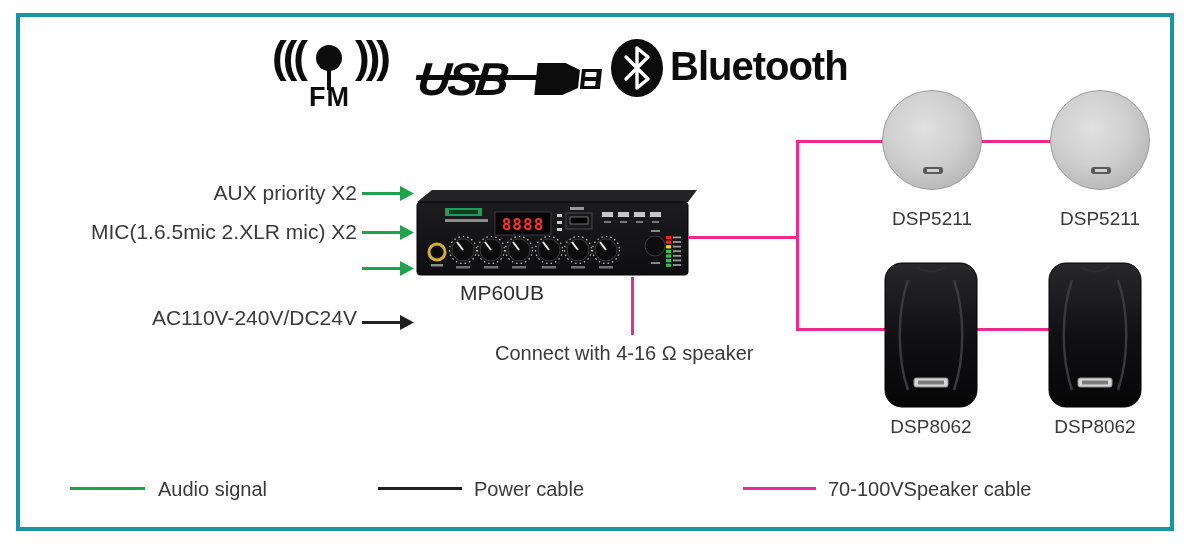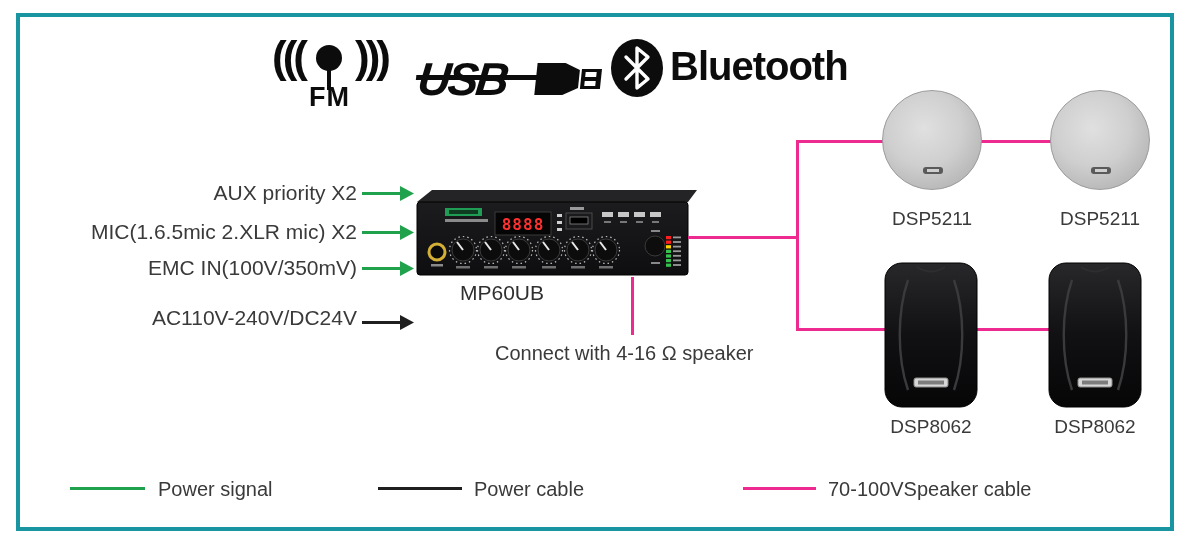--- a/index.html
+++ b/index.html
@@ -75,21 +75,20 @@
   <div class="abs" style="left:608px; top:37px; width:230px; height:64px;">
     <svg width="60" height="64" style="position:absolute;left:0;top:0;">
       <ellipse cx="29" cy="31" rx="26" ry="29" fill="#0c0c0c"></ellipse>
       <path d="M18,20 L40,42 L29,51 L29,11 L40,20 L18,42" fill="none" stroke="#ffffff" stroke-width="3.4" stroke-linejoin="round" stroke-linecap="round"></path>
     </svg>
     <div class="bt-text">Bluetooth</div>
   </div>
 
   <div class="lbl in-label" style="top:181px;margin-left:40px;">AUX priority X2</div>
   <div class="lbl in-label" style="top:220px;">MIC(1.6.5mic 2.XLR mic) X2</div>
-  <div class="lbl in-label" style="top:256px;">EMC IN(100V/350mV)</div>
   <div class="lbl in-label" style="top:306px;">AC110V-240V/DC24V</div>
 
   <svg class="abs" style="left:362px; top:185px;" width="52" height="16">
     <rect x="0" y="7" width="39" height="3" fill="#1fa24b"></rect>
       <polygon points="38,1 52,8.5 38,16" fill="#1fa24b"></polygon>
   </svg>
   <svg class="abs" style="left:362px; top:224px;" width="52" height="16">
     <rect x="0" y="7" width="39" height="3" fill="#1fa24b"></rect>
       <polygon points="38,1 52,8.5 38,16" fill="#1fa24b"></polygon>
   </svg>
@@ -251,20 +250,20 @@
     <path d="M33,5 q14,9 28,0" fill="none" stroke="#2e2e30" stroke-width="2"></path>
     <path d="M24,18 C13,50 13,96 24,128" fill="none" stroke="#3a3a3c" stroke-width="2.4"></path>
     <path d="M70,18 C81,50 81,96 70,128" fill="none" stroke="#3a3a3c" stroke-width="2.4"></path>
     <rect x="30" y="116" width="34" height="9" rx="2" fill="#d6d6d6" stroke="#8a8a8a"></rect>
     <rect x="34" y="118.5" width="26" height="4" fill="#7c7c7c"></rect>
   </svg>
   <div class="model-lbl w" style="left:884px; top:416px;">DSP8062</div>
   <div class="model-lbl w" style="left:1048px; top:416px;">DSP8062</div>
 
   <div class="legend-line" style="left:70px; top:487px; width:75px; background:#1fa24b;"></div>
-  <div class="legend-text" style="left:158px; top:478px;">Power signal</div>
+  <div class="legend-text" style="left:158px; top:478px;">Audio signal</div>
 
   <div class="legend-line" style="left:378px; top:487px; width:84px; background:#1f1f1f;"></div>
   <div class="legend-text" style="left:474px; top:478px;">Power cable</div>
 
   <div class="legend-line" style="left:743px; top:487px; width:73px; background:#ee2a90;"></div>
   <div class="legend-text" style="left:828px; top:478px;">70-100VSpeaker cable</div>
 </div>
 
 </body></html>

